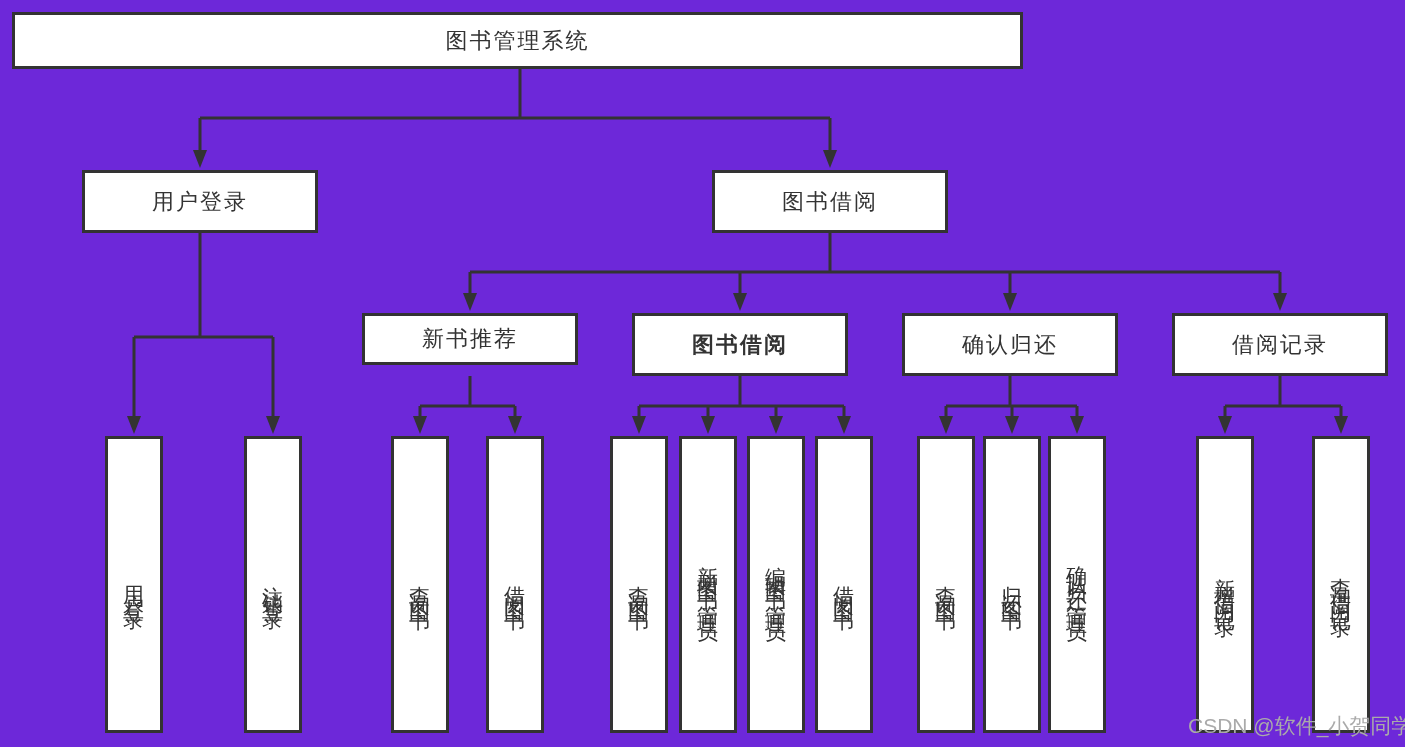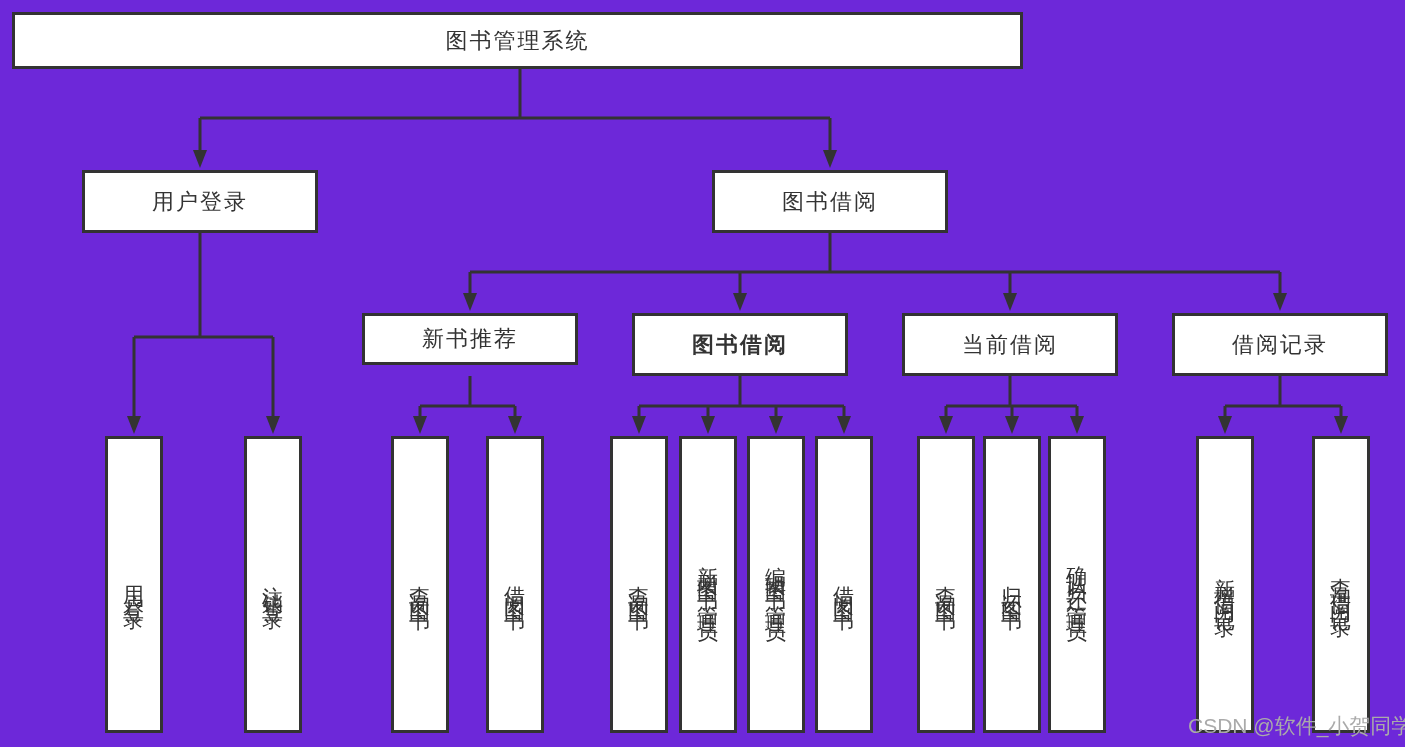--- a/index.html
+++ b/index.html
@@ -103,21 +103,21 @@
     </g>
   </svg>
 
   <div class="node hbox" style="left:12px; top:12px; width:1011px; height:57px;">图书管理系统</div>
 
   <div class="node hbox" style="left:82px; top:170px; width:236px; height:63px;">用户登录</div>
   <div class="node hbox" style="left:712px; top:170px; width:236px; height:63px;">图书借阅</div>
 
   <div class="node hbox" style="left:362px; top:313px; width:216px; height:52px;">新书推荐</div>
   <div class="node hbox" style="left:632px; top:313px; width:216px; height:63px;font-weight:bold;">图书借阅</div>
-  <div class="node hbox" style="left:902px; top:313px; width:216px; height:63px;">当前借阅</div>
+  <div class="node hbox" style="left:902px; top:313px; width:216px; height:63px;">确认归还</div>
   <div class="node hbox" style="left:1172px; top:313px; width:216px; height:63px;">借阅记录</div>
 
   <div class="node vbox" style="left:105px; top:436px; width:58px; height:297px;">
     <span>用户登录</span>
   </div>
   <div class="node vbox" style="left:244px; top:436px; width:58px; height:297px;">
     <span>注销登录</span>
   </div>
 
   <div class="node vbox" style="left:391px; top:436px; width:58px; height:297px;">

